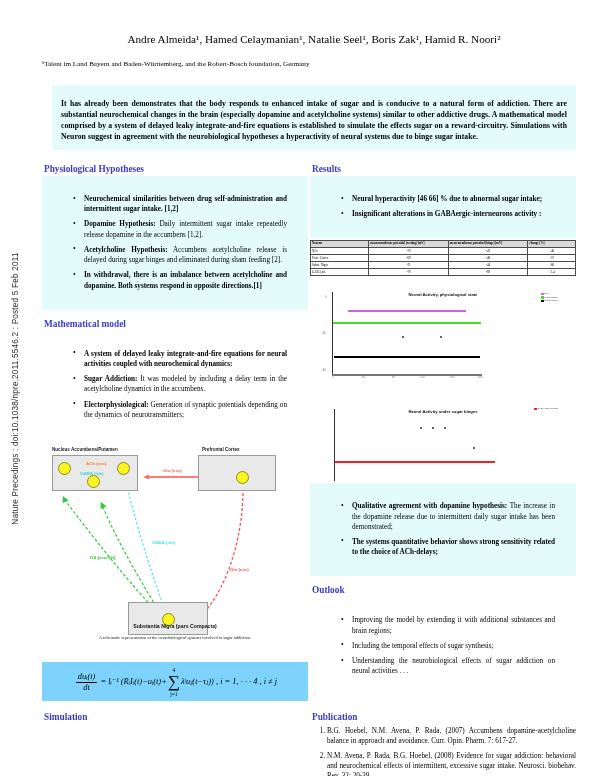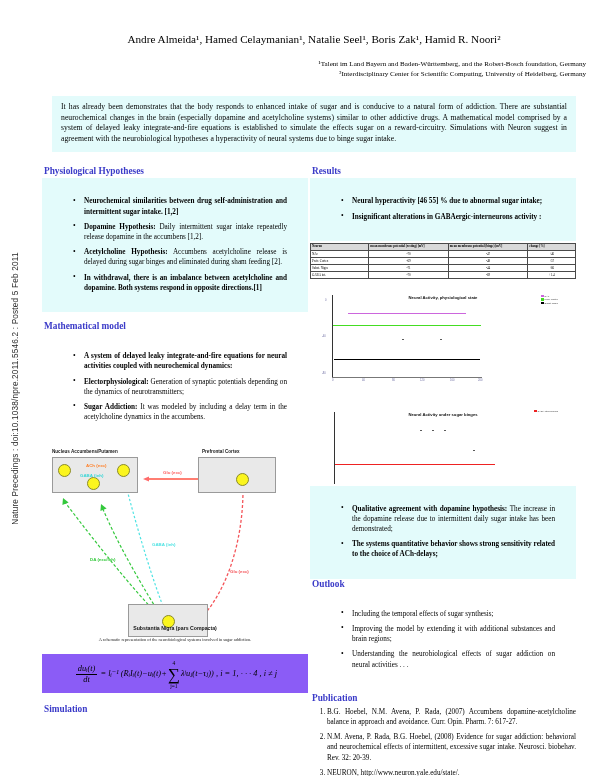--- a/index.html
+++ b/index.html
@@ -48,34 +48,34 @@
     font-weight: normal;
     margin: 8px 22px 0 22px;
     letter-spacing: .1px;
   }
   .authors {
     text-align: center;
     font-size: 11.2px;
     margin-top: 11px;
   }
   .affil {
-    text-align: right;
+    text-align: left;
     font-size: 7.1px;
     line-height: 1.45;
     margin-top: 14px;
   }
 
   
   .abstract {
     background: #e3fbfb;
     margin: 16px 10px 0 10px;
-    padding: 6px 9px 7px 9px;
+    padding: 14px 9px 7px 9px;
     font-size: 7.7px;
     line-height: 1.42;
-    font-weight: normal;
+    font-weight: bold;
     text-align: justify;
     letter-spacing: .05px;
   }
 
   
   .cols {
     display: flex;
     margin-top: 14px;
     gap: 2px;
   }
@@ -166,22 +166,22 @@
     left: 0; top: 176px; width: 266px;
     text-align: center;
     font-family: "Liberation Sans", sans-serif;
     font-size: 5.2px;
     font-weight: bold;
     color: #111;
   }
 
   
   .eqwrap {
-    background: #8b5cf6;
-    margin-top: 0;
+    background: #7dd3fc;
+    margin-top: 10px;
     padding: 8px 4px 9px 4px;
     text-align: center;
   }
   .eq {
     display: inline-block;
     font-size: 8.4px;
     font-style: italic;
     white-space: nowrap;
   }
   .frac {
@@ -260,21 +260,20 @@
 
 <div class="sidestamp">
   <span>Nature Precedings : doi:10.1038/npre.2011.5546.2 : Posted 5 Feb 2011</span>
 </div>
 
 <div class="page">
 
   <div class="authors">Andre Almeida¹, Hamed Celaymanian¹, Natalie Seel¹, Boris Zak¹, Hamid R. Noori²</div>
   <div class="affil">
     <div>¹Talent im Land Bayern and Baden-Württemberg, and the Robert-Bosch foundation, Germany</div>
-    <div>²Interdisciplinary Center for Scientific Computing, University of Heidelberg, Germany</div>
   </div>
 
   <div class="abstract">It has already been demonstrates that the body responds to enhanced intake of sugar and is conducive to a natural form of addiction. There are substantial neurochemical changes in the brain (especially dopamine and acetylcholine systems) similar to other addictive drugs. A mathematical model comprised by a system of delayed leaky integrate-and-fire equations is established to simulate the effects sugar on a reward-circuitry. Simulations with Neuron suggest in agreement with the neurobiological hypotheses a hyperactivity of neural systems due to binge sugar intake.</div>
 
   <div class="cols">
 
     <div class="col">
 
       <div class="sec-head">Physiological Hypotheses</div>
       <div class="panel">
@@ -283,22 +282,22 @@
           <li><span class="b">Dopamine Hypothesis:</span><span> Daily intermittent sugar intake repeatedly release dopamine in the accumbens [1,2].</span></li>
           <li><span class="b">Acetylcholine Hypothesis:</span><span> Accumbens acetylcholine release is delayed during sugar binges and eliminated during sham feeding [2].</span></li>
           <li><span class="b">In withdrawal, there is an imbalance between acetylcholine and dopamine. Both systems respond in opposite directions.[1]</span><span></span></li>
         </ul>
       </div>
 
       <div class="sec-head" style="margin-top:9px">Mathematical model</div>
       <div class="panel plain">
         <ul class="bul">
           <li><span class="b">A system of delayed leaky integrate-and-fire equations for neural activities coupled with neurochemical dynamics:</span><span></span></li>
+          <li><span class="b">Sugar Addiction:</span><span> It was modeled by including a delay term in the acetylcholine dynamics in the accumbens.</span></li>
           <li><span class="b">Electorphysiological:</span><span> Generation of synaptic potentials depending on the dynamics of neurotransmitters;</span></li>
-          <li><span class="b">Sugar Addiction:</span><span> It was modeled by including a delay term in the acetylcholine dynamics in the accumbens.</span></li>
         </ul>
       </div>
 
       <div class="diagram">
         <svg width="266" height="205" viewBox="0 0 266 205" style="position:absolute;left:0;top:0">
 
           <line x1="42" y1="22" x2="80" y2="22" stroke="#ff7f27" stroke-width="1.6"></line>
           <polygon points="80,22 75,19.6 75,24.4" fill="#ff7f27"></polygon>
 
           <line x1="52" y1="34" x2="33" y2="29" stroke="#39d6d6" stroke-width="1.2" stroke-dasharray="2,1.6"></line>
@@ -354,21 +353,21 @@
       </div>
 
       <div class="sec-head" style="margin-top:11px">Simulation</div>
     </div>
 
     <div class="col">
 
       <div class="sec-head">Results</div>
       <div class="panel">
         <ul class="bul">
-          <li><span class="b">Neural hyperactivity [46 55] % due to abnormal sugar intake;</span></li>
+          <li><span class="b">Neural hyperactivity [46 66] % due to abnormal sugar intake;</span></li>
           <li><span class="b">Insignificant alterations in GABAergic-interneurons activity :</span></li>
         </ul>
       </div>
 
       <table class="restable">
         <thead>
           <tr>
             <th style="width:22%">Neuron</th>
             <th style="width:30%">mean membrane potential (resting) [mV]</th>
             <th style="width:30%">mean membrane potential (binge) [mV]</th>
@@ -453,30 +452,30 @@
         </div>
       </div>
 
       <div class="panel" style="margin-top:2px">
         <ul class="bul">
           <li><span class="b">Qualitative agreement with dopamine hypothesis:</span><span> The increase in the dopamine release due to intermittent daily sugar intake has been demonstrated;</span></li>
           <li><span class="b">The systems quantitative behavior shows strong sensitivity related to the choice of ACh-delays;</span></li>
         </ul>
       </div>
 
-      <div class="sec-head" style="">Outlook</div>
+      <div class="sec-head" style="margin-top:9px">Outlook</div>
       <div class="panel plain">
         <ul class="bul">
+          <li><span>Improving the model by extending it with additional substances and brain regions;</span></li>
           <li><span>Including the temporal effects of sugar synthesis;</span></li>
-          <li><span>Improving the model by extending it with additional substances and brain regions;</span></li>
           <li><span>Understanding the neurobiological effects of sugar addiction on neural activities . . .</span></li>
         </ul>
       </div>
 
-      <div class="sec-head" style="margin-top:4px">Publication</div>
+      <div class="sec-head" style="margin-top:16px">Publication</div>
       <ol class="refs">
         <li>B.G. Hoebel, N.M. Avena, P. Rada, (2007) Accumbens dopamine-acetylcholine balance in approach and avoidance. Curr. Opin. Pharm. 7: 617-27.</li>
         <li>N.M. Avena, P. Rada, B.G. Hoebel, (2008) Evidence for sugar addiction: behavioral and neurochemical effects of intermittent, excessive sugar intake. Neurosci. biobehav. Rev. 32: 20-39.</li>
         <li>NEURON, http://www.neuron.yale.edu/state/.</li>
       </ol>
 
     </div>
   </div>
 </div>
 

